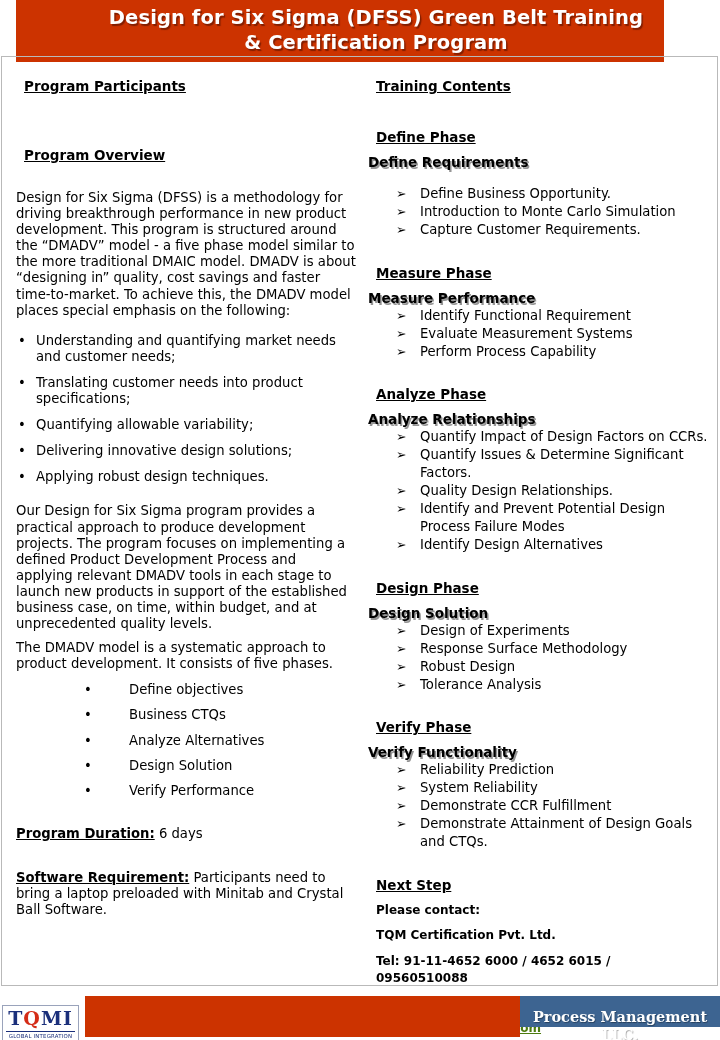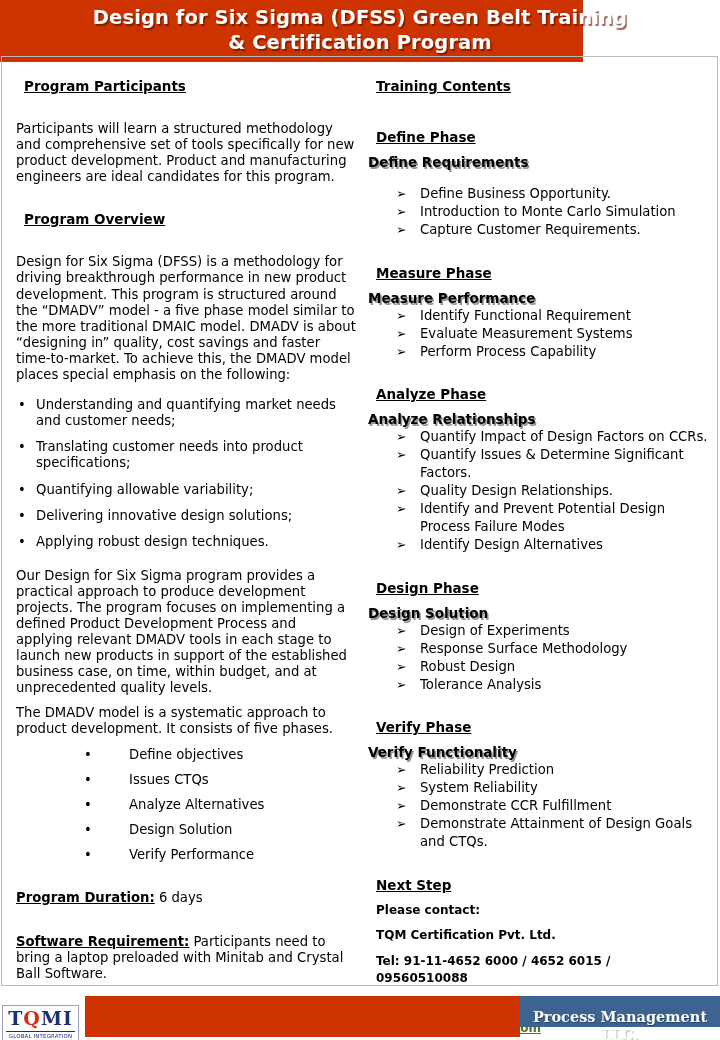--- a/index.html
+++ b/index.html
@@ -27,23 +27,23 @@
     width: 717px;
     height: 930px;
     border: 1px solid #b9b9b9;
     box-sizing: border-box;
     pointer-events: none;
   }
 
   
   .header {
     position: absolute;
-    left: 0;
+    left: 16px;
     top: 0;
-    width: 583px;
+    width: 648px;
     height: 62px;
     background: #cc3300;
     box-sizing: border-box;
   }
   .header-title {
     position: absolute;
     left: 0;
     top: 5px;
     width: 720px;
     text-align: center;
@@ -254,21 +254,20 @@
     <div class="header-title">Design for Six Sigma (DFSS) Green Belt Training
 &amp; Certification Program</div>
   </div>
 
   <div class="page-border"></div>
 
   <div class="col col-left">
 
     <div class="h-underline">Program Participants</div>
     <div class="gap-18"></div>
-    <div class="para">Participants will learn a structured methodology and comprehensive set of tools specifically for new product development. Product and manufacturing engineers are ideal candidates for this program.</div>
 
     <div class="gap-18"></div>
     <div class="h-underline">Program Overview</div>
     <div class="gap-18"></div>
     <div class="para">Design for Six Sigma (DFSS) is a methodology for driving breakthrough performance in new product development. This program is structured around the “DMADV” model - a five phase model similar to the more traditional DMAIC model. DMADV is about “designing in” quality, cost savings and faster time-to-market. To achieve this, the DMADV model places special emphasis on the following:</div>
 
     <div class="gap-14"></div>
     <ul class="dot-list">
       <li class="dot-item">
         <span class="dot">•</span>
@@ -298,21 +297,21 @@
     <div class="para">The DMADV model is a systematic approach to product development. It consists of five phases.</div>
 
     <div class="gap-10"></div>
     <ul class="phase-list">
       <li class="phase-item">
         <span class="dot">•</span>
         <span>Define objectives</span>
       </li>
       <li class="phase-item">
         <span class="dot">•</span>
-        <span>Issues CTQs</span>
+        <span>Business CTQs</span>
       </li>
       <li class="phase-item">
         <span class="dot">•</span>
         <span>Analyze Alternatives</span>
       </li>
       <li class="phase-item">
         <span class="dot">•</span>
         <span>Design Solution</span>
       </li>
       <li class="phase-item">

